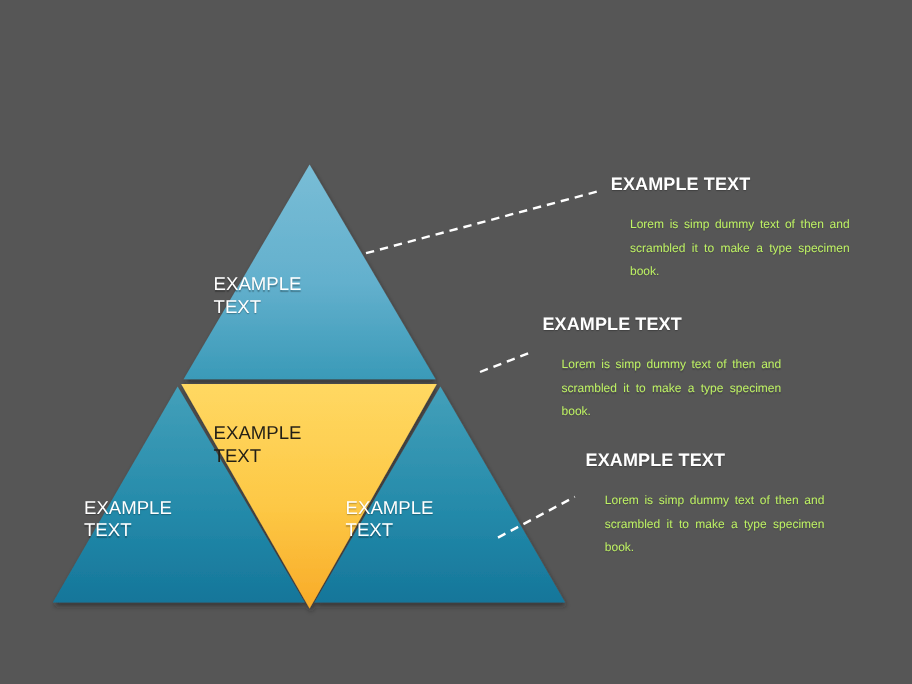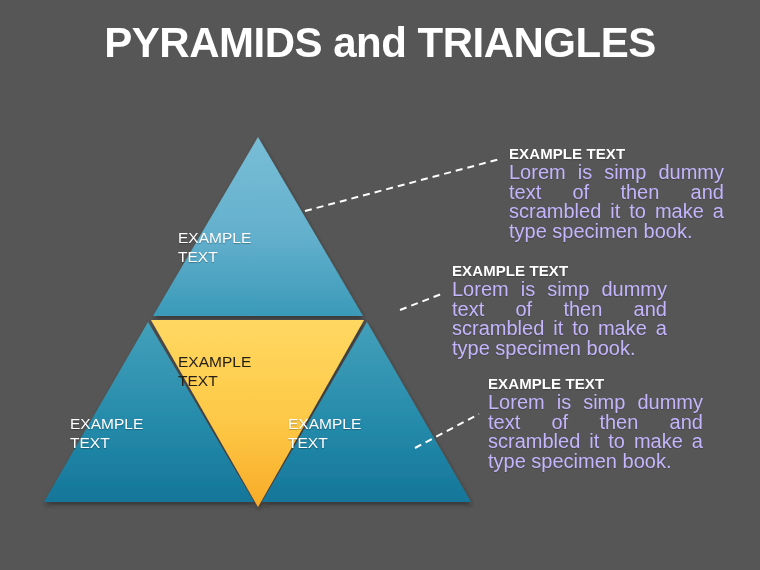--- a/index.html
+++ b/index.html
@@ -81,37 +81,36 @@
   }
   .callout-title {
     color: #ffffff;
     font-size: 15px;
     font-weight: bold;
     letter-spacing: 0.1px;
     margin: 0 0 1px 0;
     text-shadow: 0 1px 1px rgba(0,0,0,0.25);
   }
   .callout-body {
-    color: #c4b5fd;
-    font-size: 20px;
+    color: #bef264;
+    font-size: 10px;
     line-height: 19.5px;
     text-align: justify;
-    margin: 0;
+    margin: 16px;
     text-shadow: 0 1px 1px rgba(0,0,0,0.20);
   }
   #callout-1 { left: 509px; top: 145px; }
   #callout-2 { left: 452px; top: 262px; }
   #callout-3 { left: 488px; top: 375px; }
 </style>
 </head>
 <body>
 
 <div id="slide">
 
-  <div id="title">PYRAMIDS and TRIANGLES</div>
 
   <svg id="diagram" viewBox="0 0 760 570">
     <defs>
       <linearGradient id="gradTop" x1="0" y1="0" x2="0" y2="1">
         <stop offset="0%" stop-color="#79bdd6"></stop>
         <stop offset="55%" stop-color="#63b0cd"></stop>
         <stop offset="100%" stop-color="#3a9ab8"></stop>
       </linearGradient>
       <linearGradient id="gradSide" x1="0" y1="0" x2="0" y2="1">
         <stop offset="0%" stop-color="#43a0ba"></stop>

